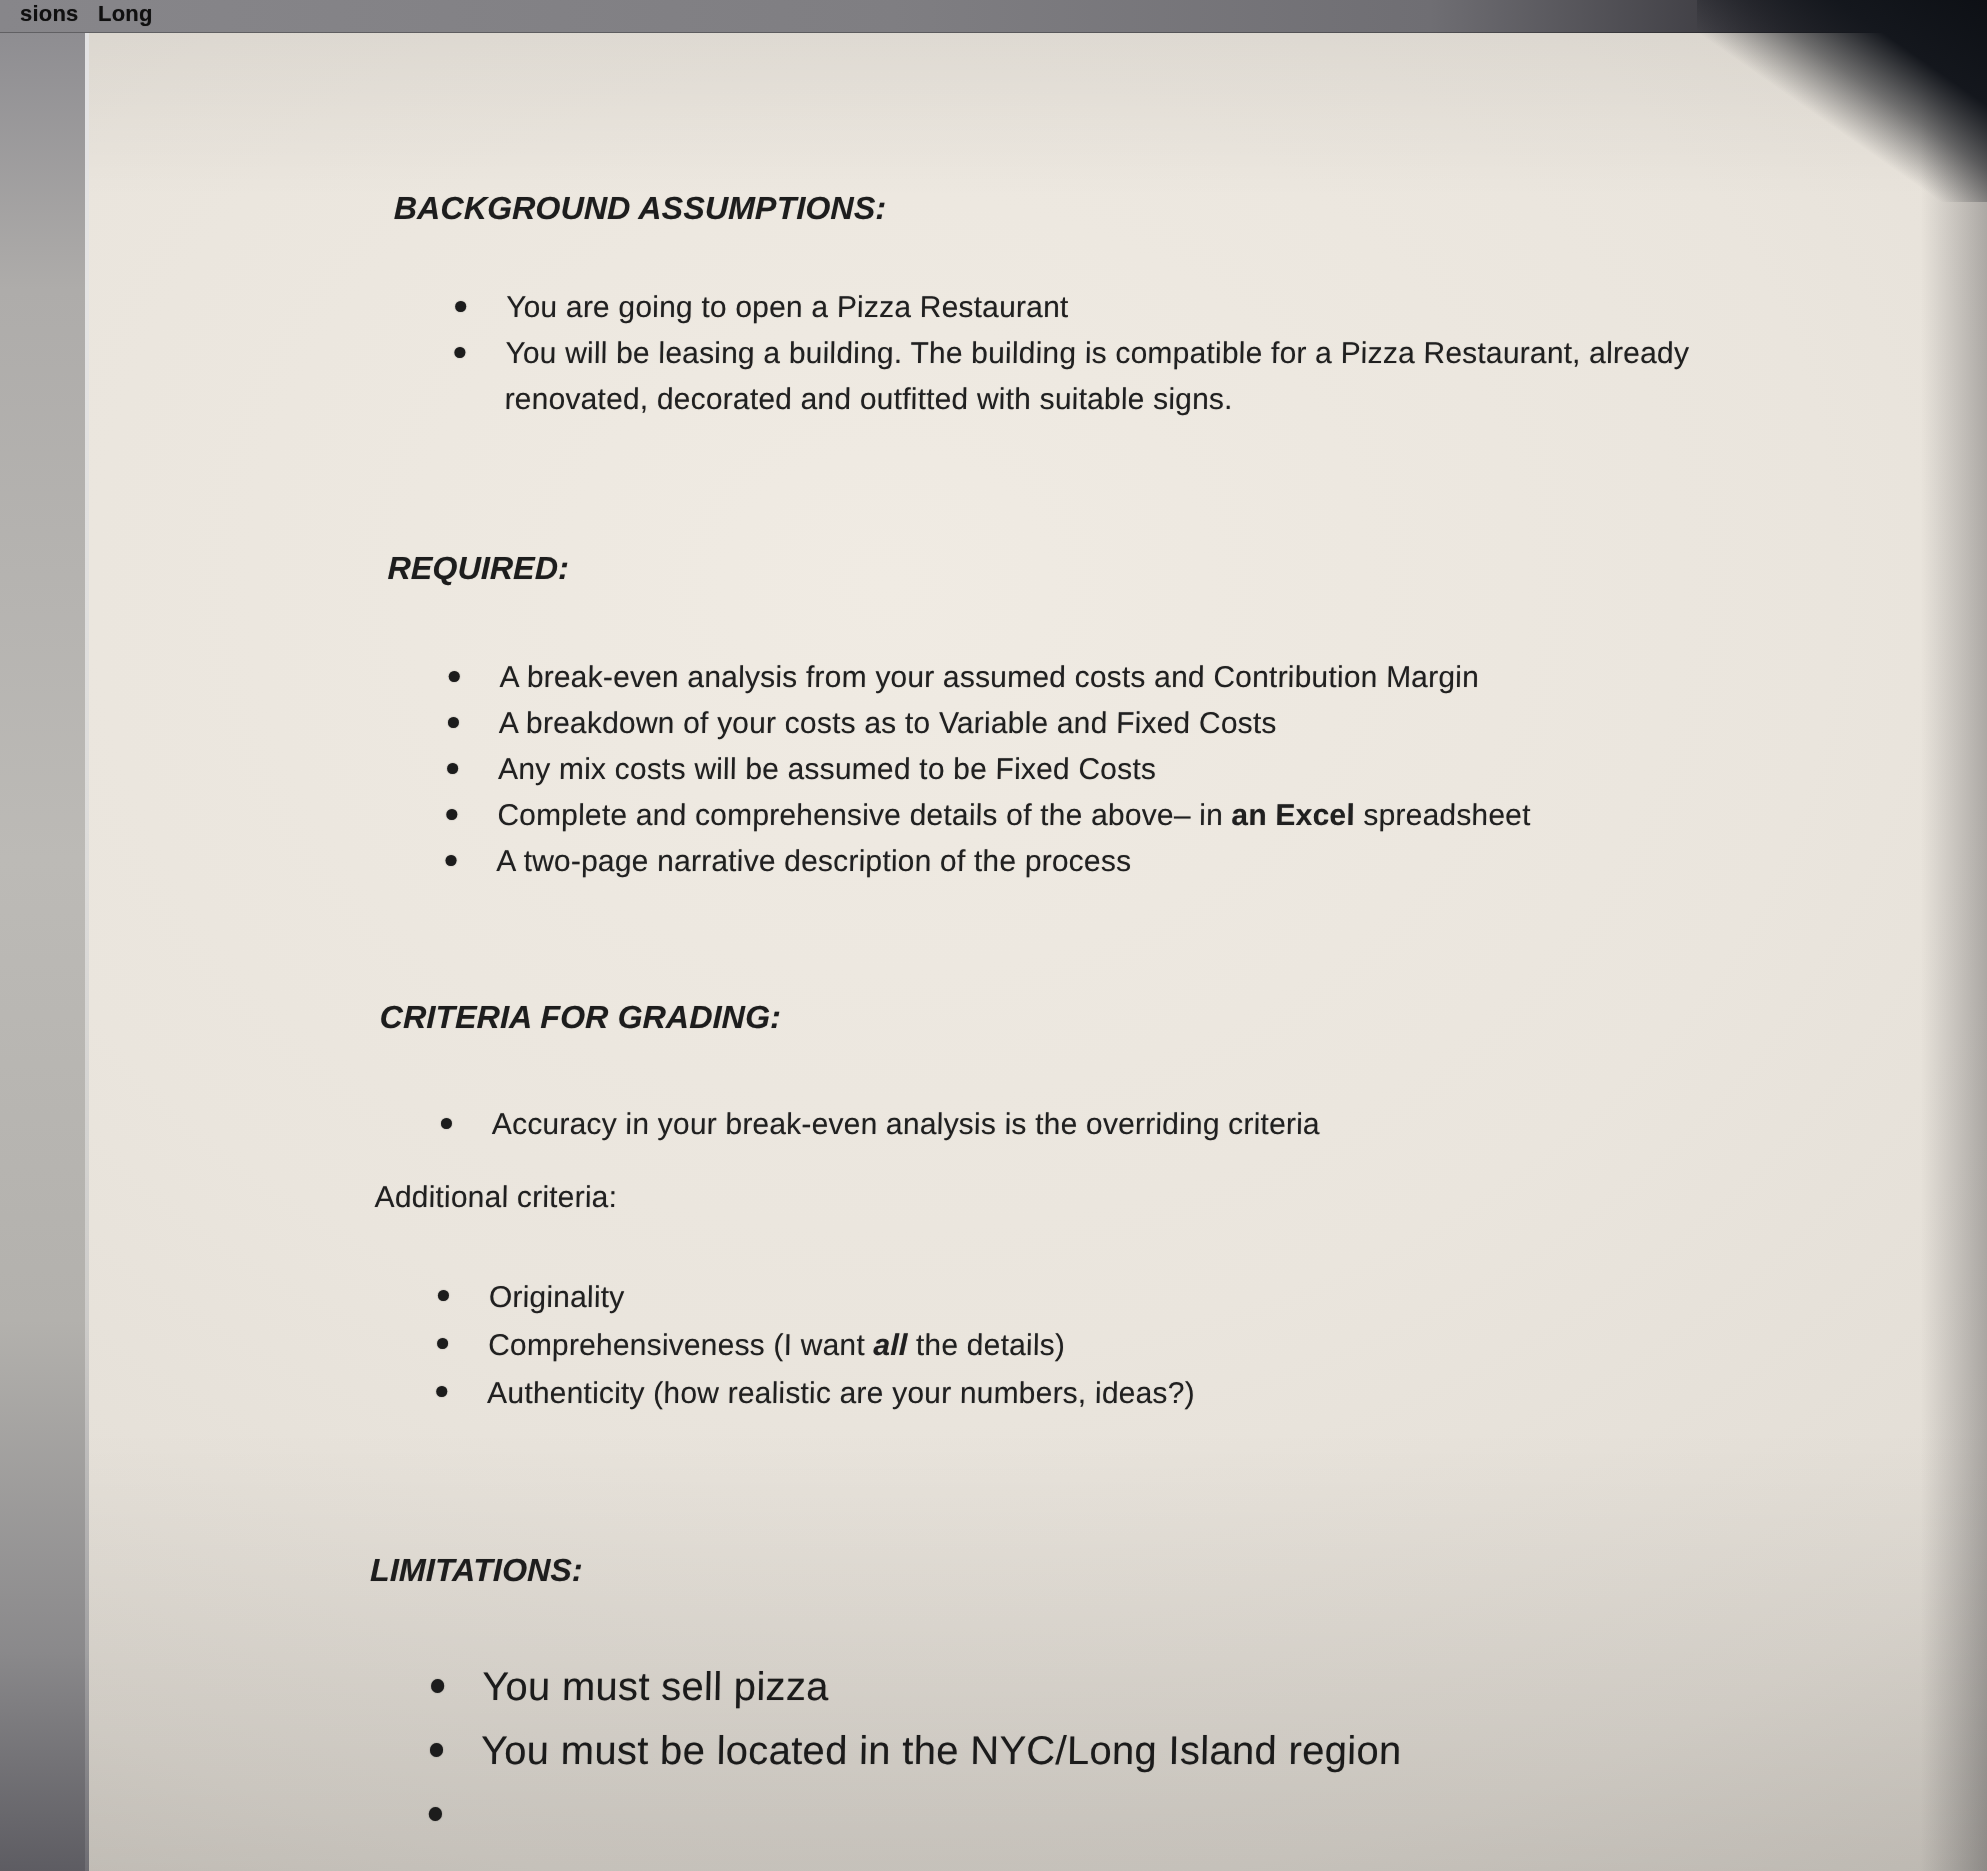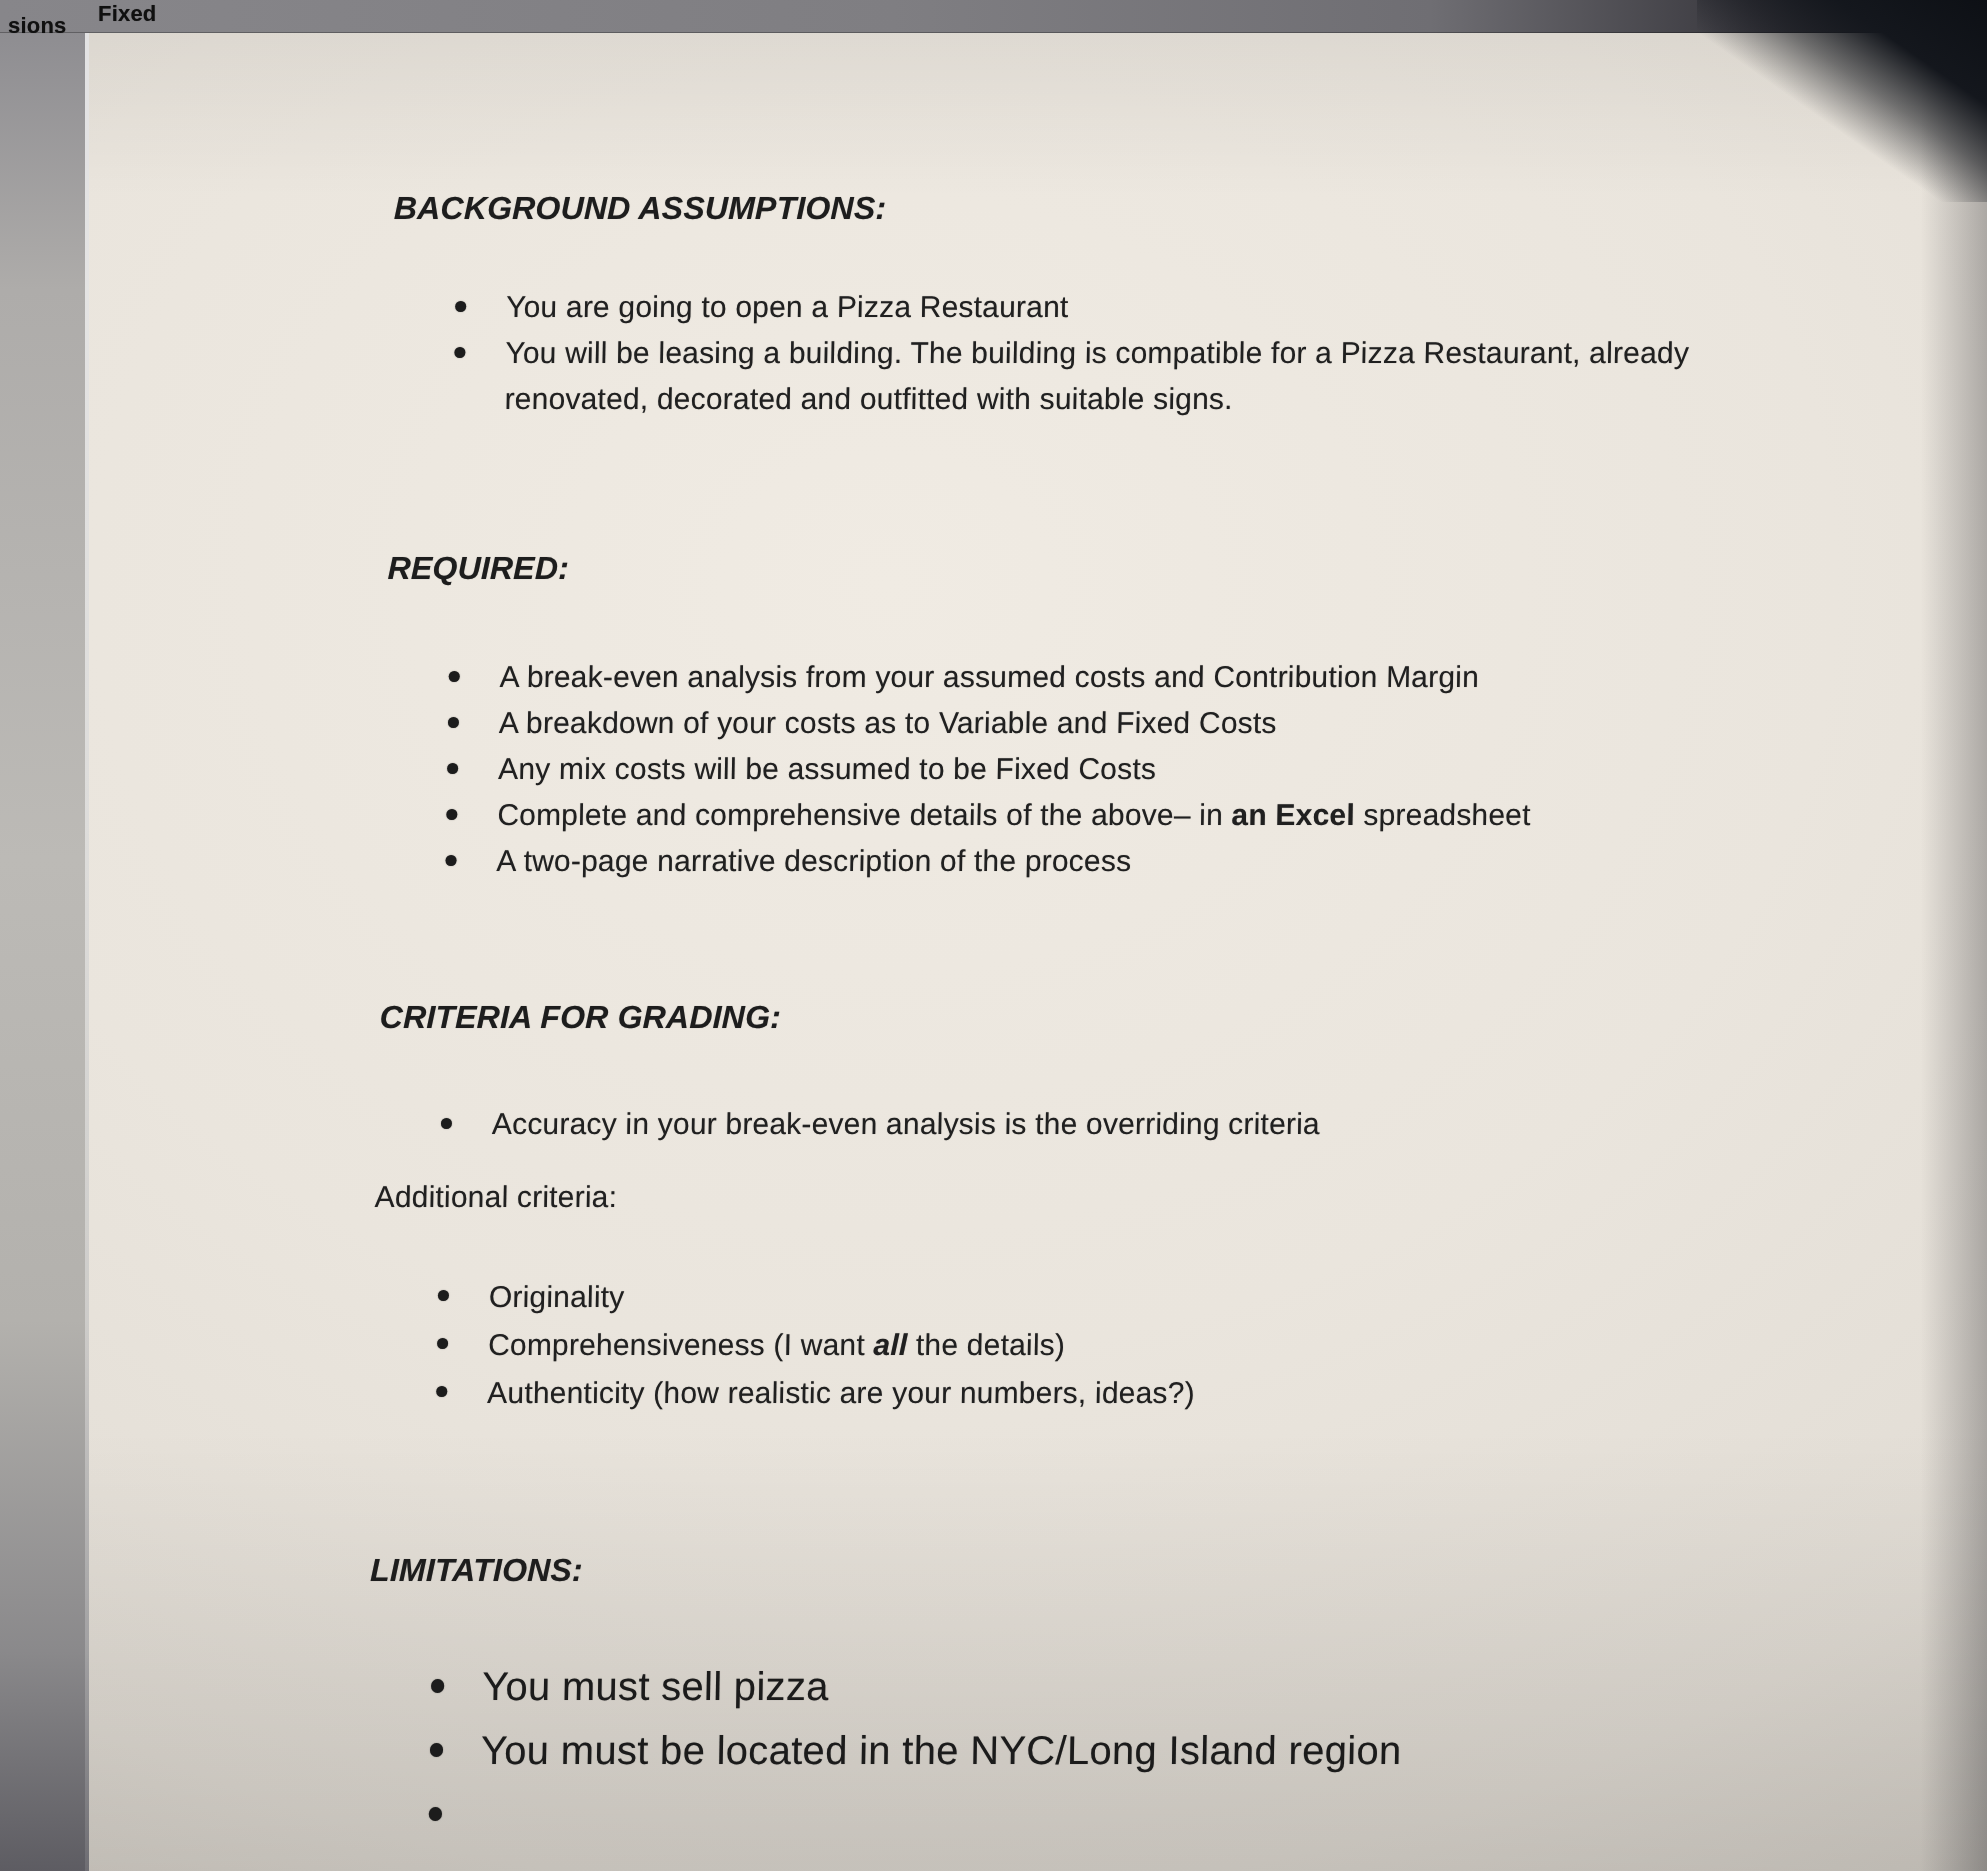--- a/index.html
+++ b/index.html
@@ -16,21 +16,21 @@
     background:linear-gradient(90deg,#87868a 0%,#7f7e82 45%,#6f6e73 72%,#3a393f 88%,#1b1b20 100%);
     border-bottom:0.8px solid rgba(0,0,0,.28);
     z-index:5;
   }
   .menu-item{
     position:absolute;top:0.8px;
     font-size:22px;font-weight:700;color:#101010;
     letter-spacing:0.2px;
     text-shadow:0 0 0.8px rgba(0,0,0,.45);
   }
-  .menu-item.m0{left:8px;margin-top:12px;}
+  .menu-item.m0{left:20px;}
   .menu-item.m1{left:98px;}
   
   .left-gutter{
     position:absolute;top:32px;left:0;width:89px;height:1840px;
     background:linear-gradient(180deg,#8e8d91 0%,#aeacaa 14%,#bcbab6 45%,#b3b1ad 70%,#8a898b 88%,#5d5c62 100%);
   }
   .left-gutter::after{
     content:"";position:absolute;top:0;right:0;width:4px;height:100%;
     background:linear-gradient(180deg,rgba(255,255,255,.75),rgba(255,255,255,.35) 70%,rgba(255,255,255,.1));
   }
@@ -86,21 +86,21 @@
   .b{font-weight:700;}
   .bi{font-weight:700;font-style:italic;}
 </style>
 </head>
 <body>
 
 <div class="screen">
 
   <div class="menubar">
     <span class="menu-item m0">sions</span>
-    <span class="menu-item m1">Fixed</span>
+    <span class="menu-item m1">Long</span>
   </div>
 
   <div class="left-gutter"></div>
 
   <div class="page">
     <div class="content">
 
       <h2 class="heading" style="top:158px">BACKGROUND ASSUMPTIONS:</h2>
 
       <ul class="list" style="top:252px">

